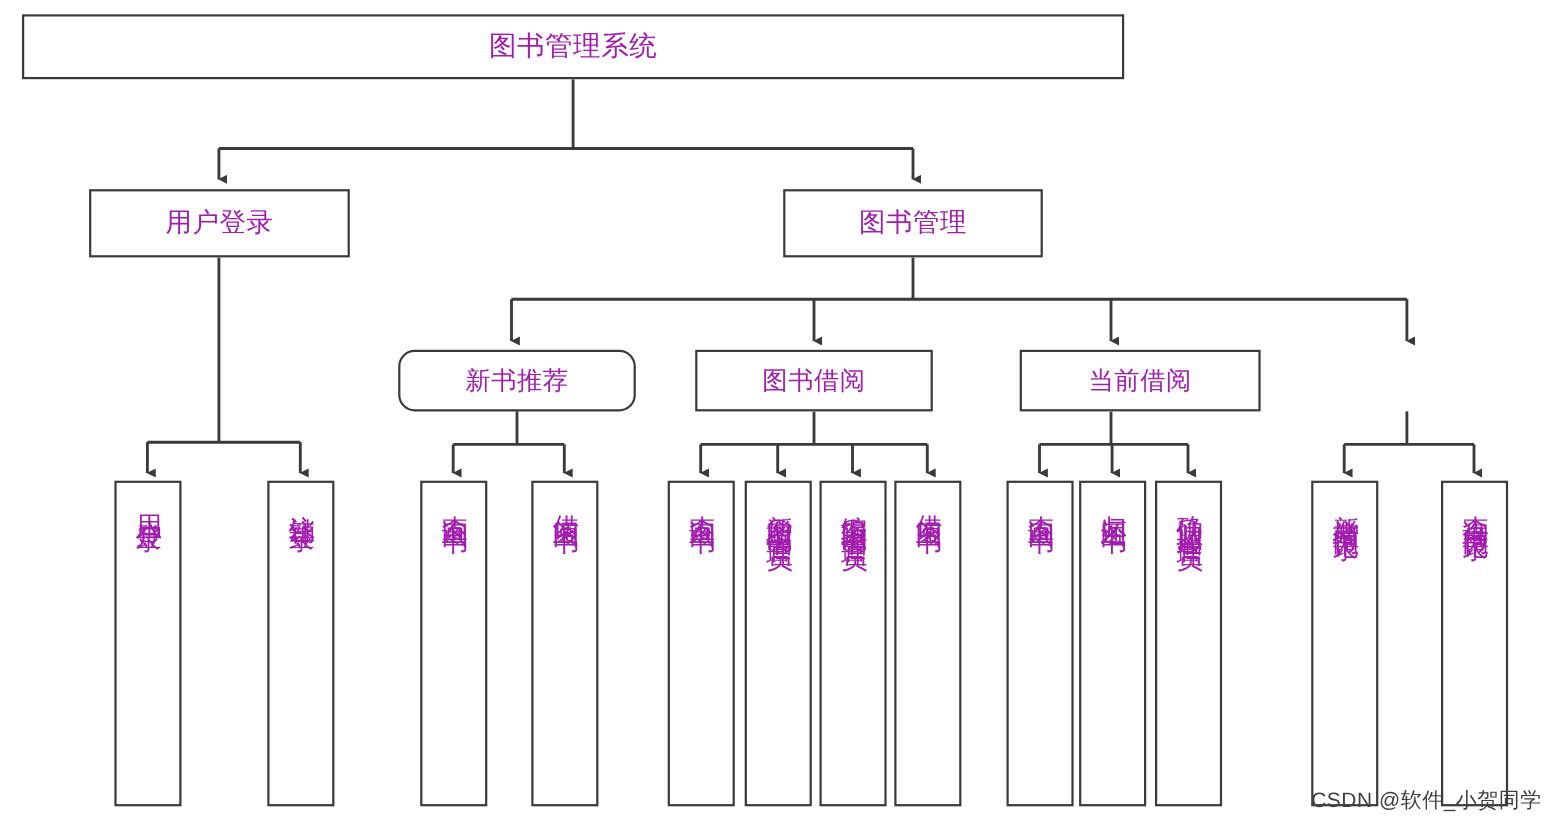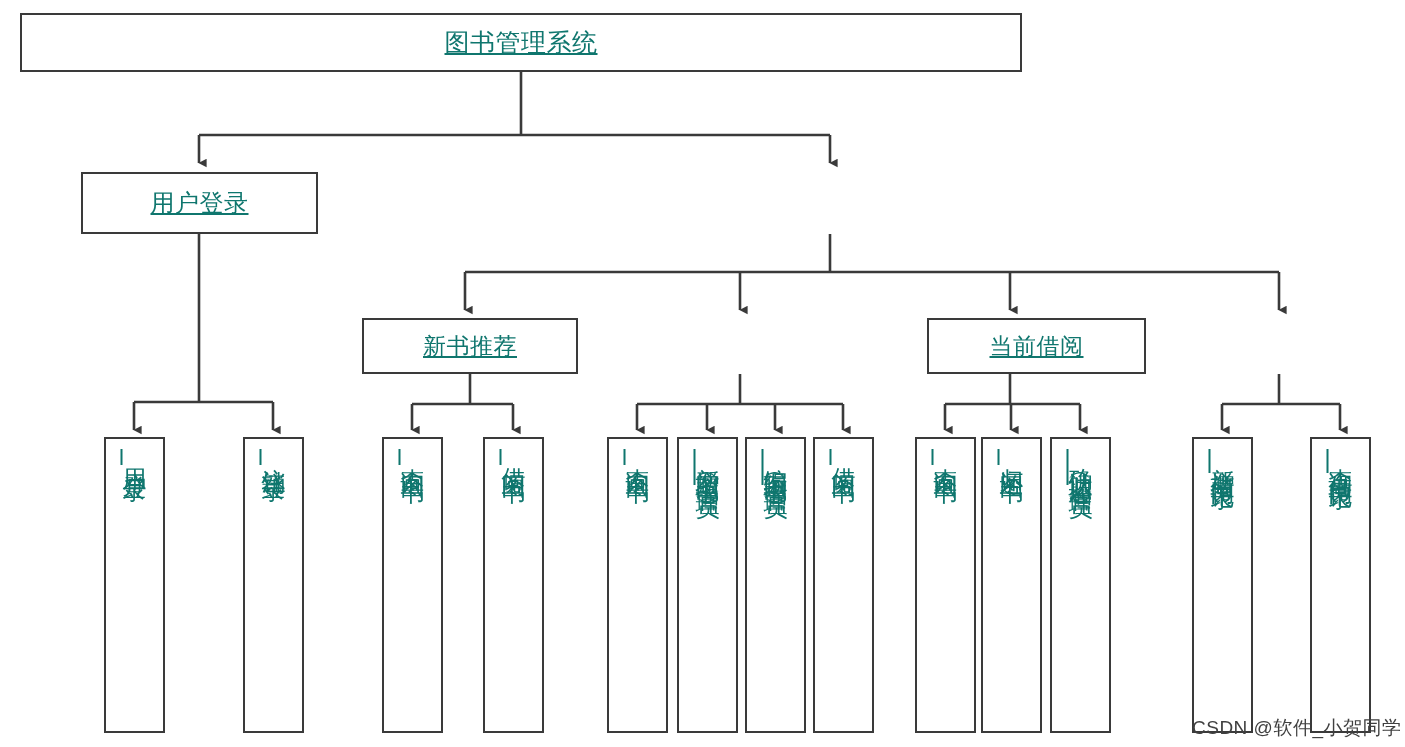--- a/index.html
+++ b/index.html
@@ -15,23 +15,22 @@
   svg.wires{position:absolute;left:0;top:0;width:1405px;height:747px;pointer-events:none;}
 
   .node{
     position:absolute;
     box-sizing:border-box;
     background:#ffffff;
     border:2px solid #3a3a3a;
     display:flex;
     align-items:center;
     justify-content:center;
-    color:#0f766e;
+    color:#a21caf;
     z-index:2;
-    text-decoration:underline;
   }
   .node .label{
     display:block;
     text-align:center;
     line-height:1.15;
     white-space:nowrap;
     letter-spacing:0.5px;
   }
   .node.root .label{font-size:25px;}
   .node.lvl2 .label{font-size:24px;}
@@ -118,23 +117,29 @@
     </g>
   </svg>
 
   <div class="node root" style="left:20px;top:13px;width:1002px;height:59px;">
     <span class="label">图书管理系统</span>
   </div>
 
   <div class="node lvl2" style="left:81px;top:172px;width:237px;height:62px;">
     <span class="label">用户登录</span>
   </div>
+  <div class="node lvl2" style="left:712px;top:172px;width:236px;height:62px;">
+    <span class="label">图书管理</span>
+  </div>
 
-  <div class="node lvl3" style="left:362px;top:318px;width:216px;height:56px;">
+  <div class="node lvl3" style="left:362px;top:318px;width:216px;height:56px;border-radius:15px;">
     <span class="label">新书推荐</span>
+  </div>
+  <div class="node lvl3" style="left:632px;top:318px;width:216px;height:56px;">
+    <span class="label">图书借阅</span>
   </div>
   <div class="node lvl3" style="left:901px;top:318px;width:219px;height:56px;margin-left:26px;">
     <span class="label">当前借阅</span>
   </div>
 
   <div class="node leaf" style="left:104px;top:437px;width:61px;height:296px;">
     <span class="label">用户登录</span>
   </div>
   <div class="node leaf" style="left:243px;top:437px;width:61px;height:296px;">
     <span class="label">注销登录</span>

